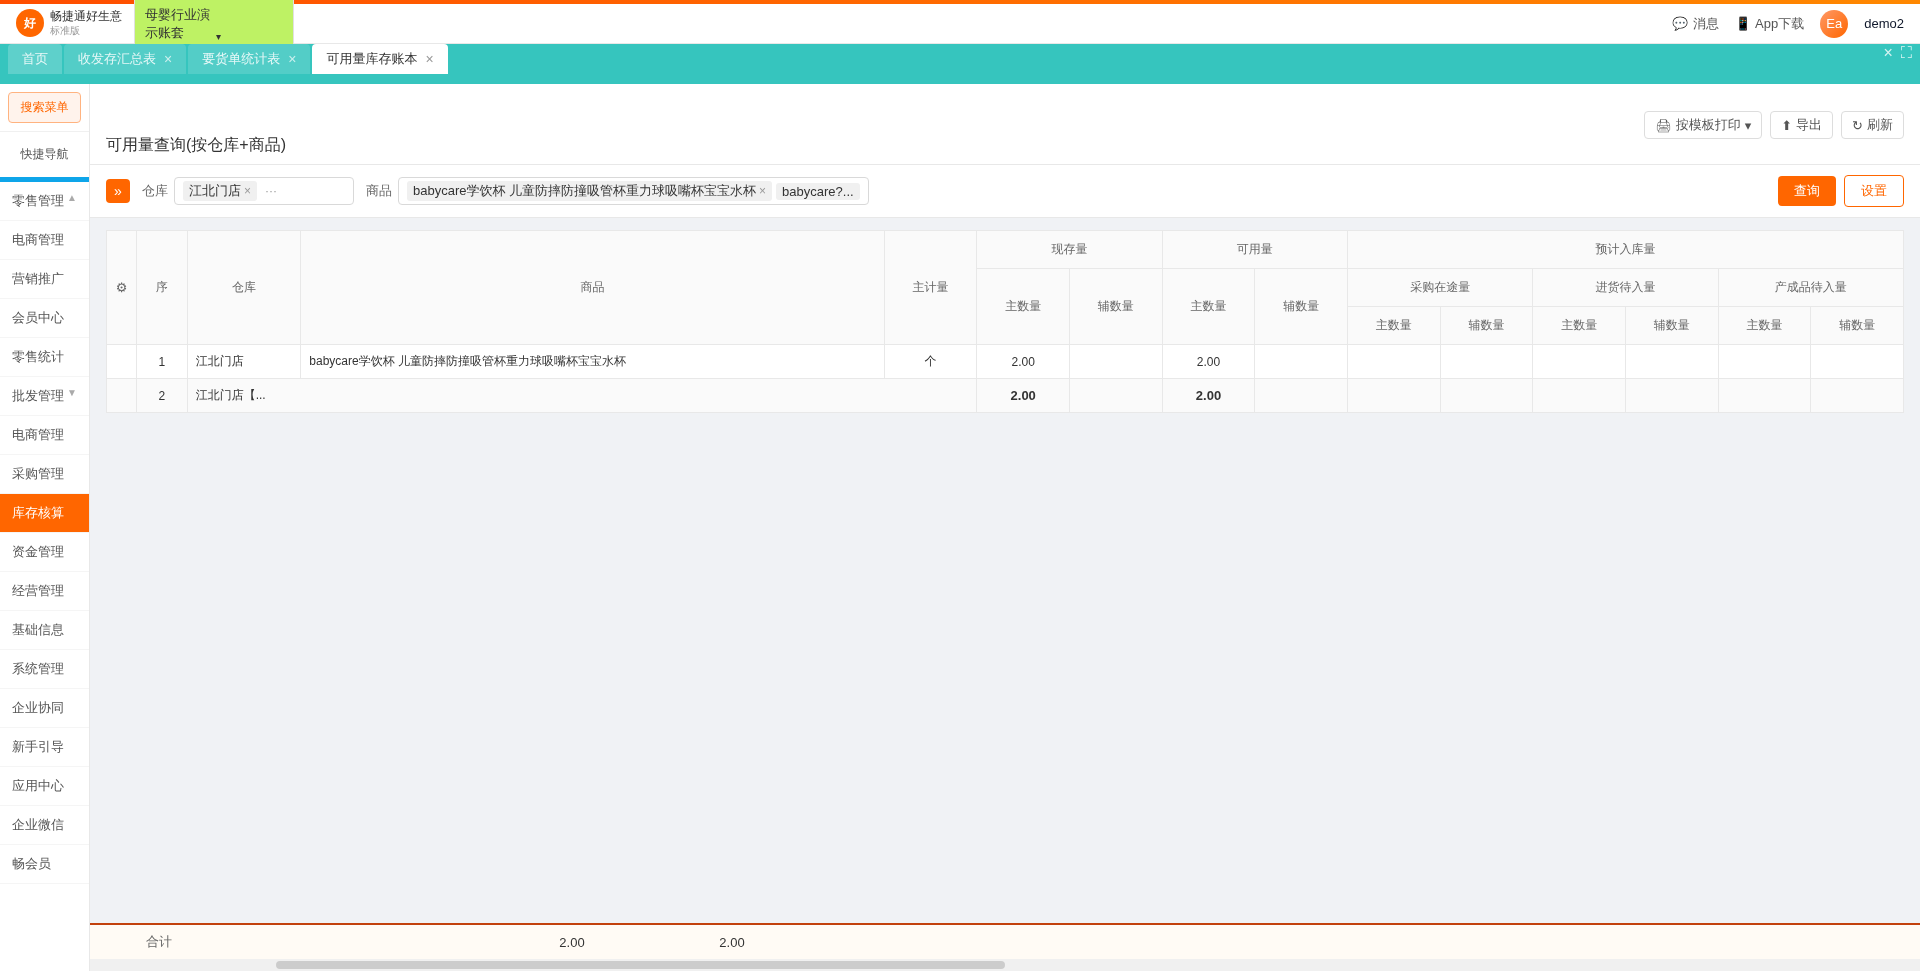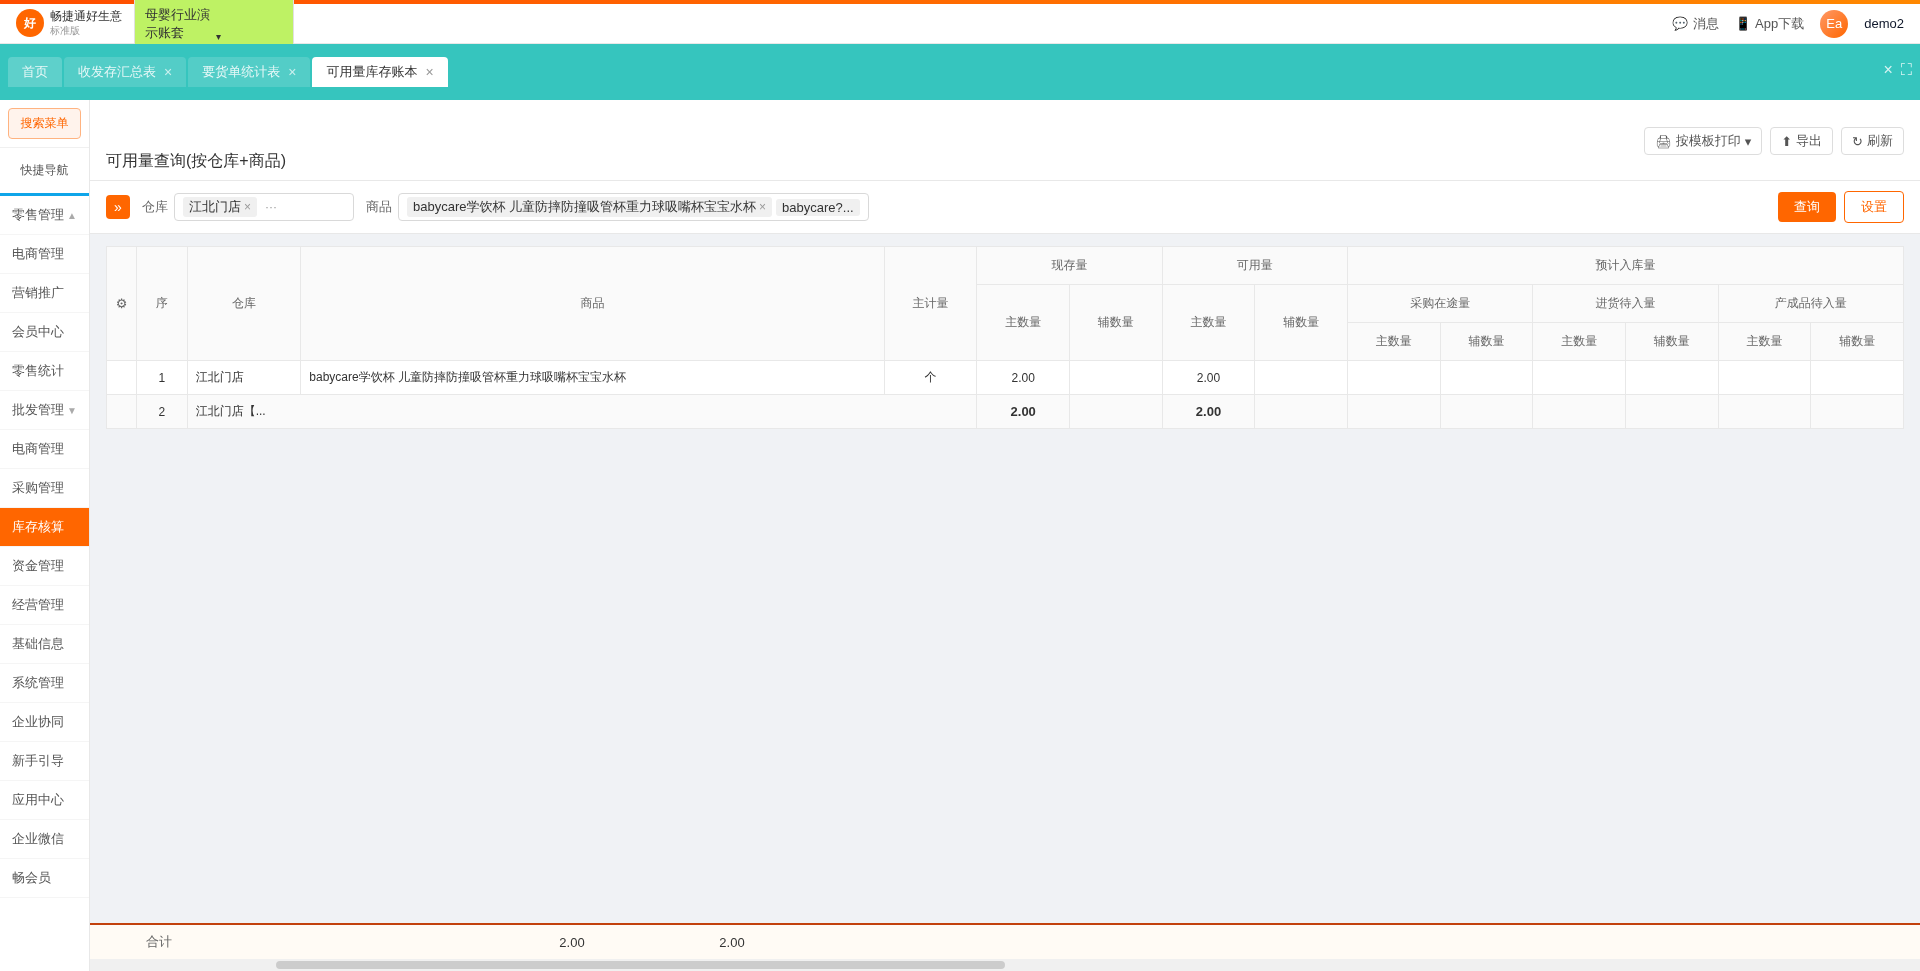--- a/index.html
+++ b/index.html
@@ -23,24 +23,24 @@
     .app-sub { font-size: 10px; color: #999; }
     .org-selector { display: flex; align-items: flex-end; gap: 4px; background: #bef264; border: 1px solid #e0e0e0; border-radius: 4px; padding: 17px 10px; cursor: pointer; min-width: 160px; }
     .org-selector span { color: #333; flex: 1; }
     .chevron { color: #999; font-size: 10px; }
     .top-bar-right { display: flex; align-items: center; gap: 16px; }
     .top-icon-btn { display: flex; align-items: center; gap: 4px; color: #555; cursor: pointer; font-size: 12px; }
     .avatar { width: 28px; height: 28px; border-radius: 50%; background: linear-gradient(135deg, #ff9966, #ff6600); display: flex; align-items: center; justify-content: center; color: #fff; font-size: 11px; }
 
     
     .tab-bar {
-      height: 56px;
+      height: 40px;
       background: #36c5be;
       display: flex;
-      align-items: center;
+      align-items: flex-start;
       padding: 0 8px;
       gap: 2px;
       flex-shrink: 0;
     }
     .tab {
       height: 30px;
       padding: 0 14px;
       border-radius: 4px 4px 0 0;
       display: flex;
       align-items: center;
@@ -70,26 +70,26 @@
       width: 90px;
       background: #fff;
       border-right: 1px solid #e8e8e8;
       display: flex;
       flex-direction: column;
       flex-shrink: 0;
       overflow-y: auto;
     }
     .sidebar-search { padding: 8px; border-bottom: 1px solid #f0f0f0; }
     .sidebar-search-btn { width: 100%; padding: 6px 4px; background: #fff3ec; border: 1px solid #ffb380; border-radius: 4px; color: #ff6600; font-size: 12px; cursor: pointer; text-align: center; }
-    .sidebar-nav { padding: 6px 0; border-bottom: 3px solid #0ea5e9; }
+    .sidebar-nav { padding: 6px 0; border-bottom: 5px solid #0ea5e9; }
     .sidebar-nav-item { padding: 8px 12px; color: #555; font-size: 12px; cursor: pointer; text-align: center; }
     .sidebar-section { display: flex; flex-direction: column; }
     .sidebar-item {
       display: flex;
-      align-items: center;
+      align-items: flex-start;
       justify-content: space-between;
       padding: 10px 12px;
       color: #555;
       font-size: 13px;
       cursor: pointer;
       border-bottom: 1px solid #f5f5f5;
     }
     .sidebar-item.active { background: #ff6600; color: #fff; }
     .sidebar-item .item-arrow { font-size: 10px; color: #aaa; }
 

